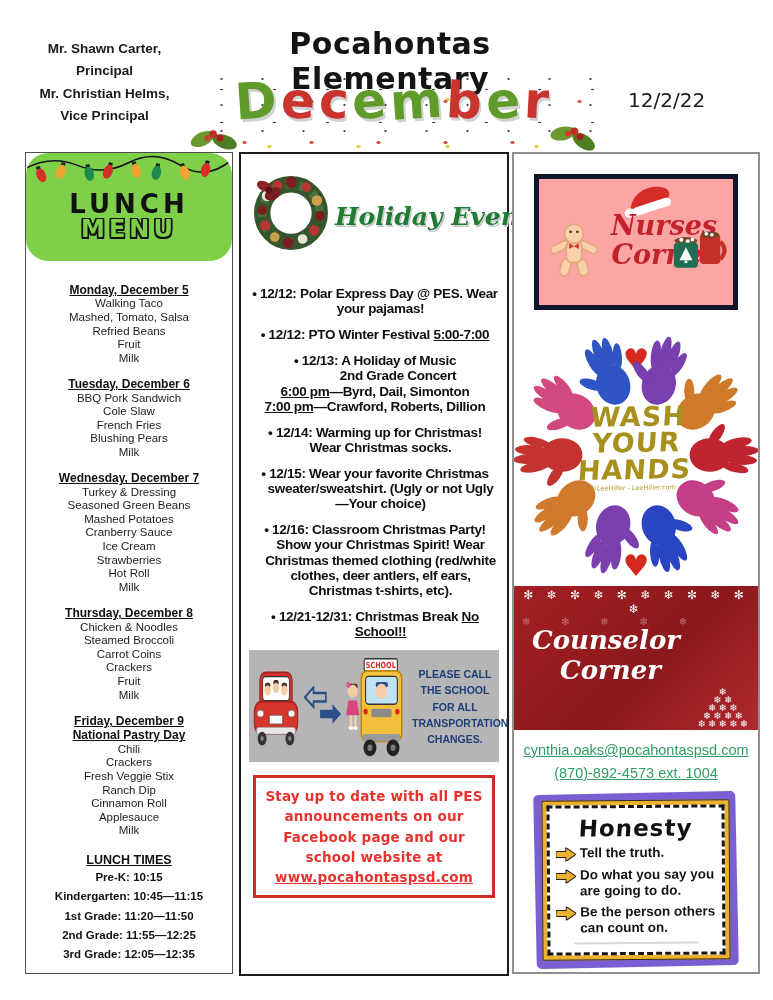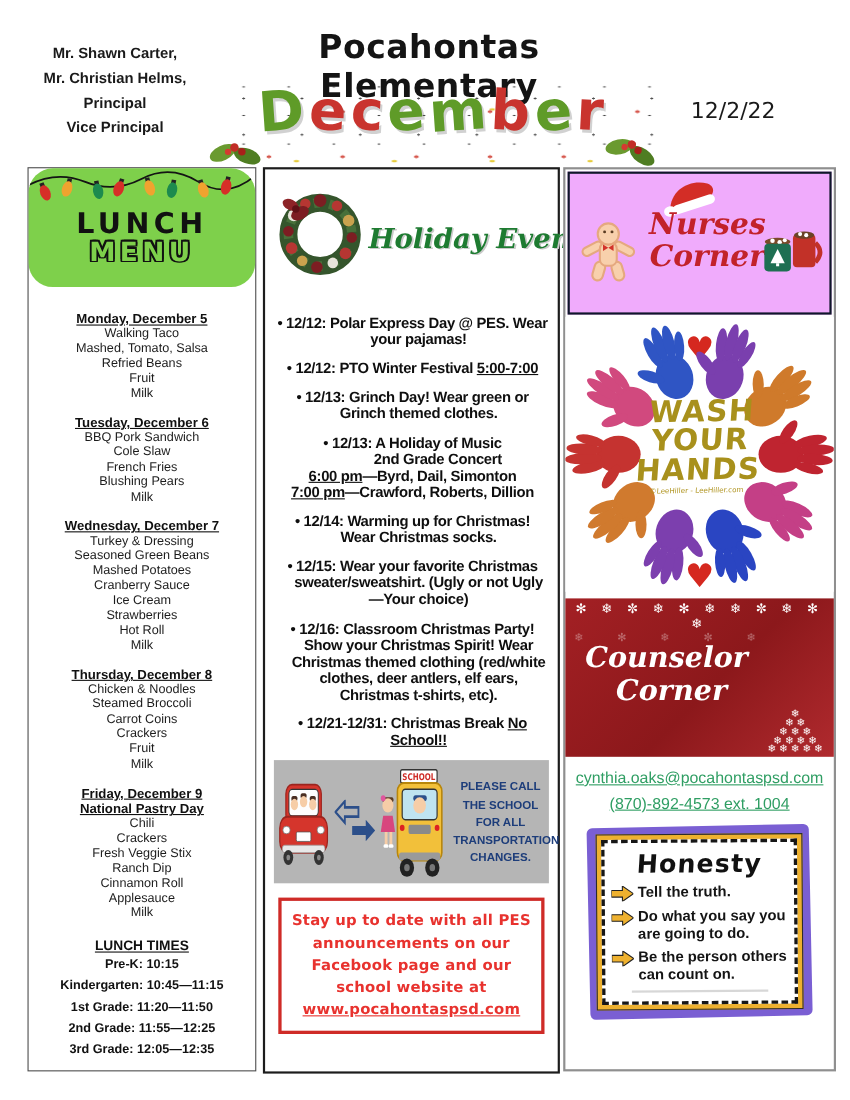--- a/index.html
+++ b/index.html
@@ -76,21 +76,21 @@
   .bus-icon{position:absolute;left:95px;top:6px;}
   .transport-note{position:absolute;right:1px;top:16px;width:86px;text-align:center;
                   color:#1d3d7a;font-weight:700;font-size:10.5px;line-height:1.55;}
 
   .announce{margin:13px 12px 0;border:3px solid #cf2b27;padding:8px 4px;text-align:center;
             color:#e8322e;font-weight:700;font-size:13.5px;line-height:1.5;
             font-family:"DejaVu Sans",sans-serif;letter-spacing:.2px;}
   .announce-url{display:block;color:#e8322e;text-decoration:underline;cursor:pointer;}
 
   
-  .nurses{position:relative;margin:2px;height:126px;border:2px solid #0f172a;background:#f0abfc;}
+  .nurses{position:relative;margin:20px;height:126px;border:5px solid #0f172a;background:#fca5a5;}
   .santa-hat{position:absolute;left:80px;top:1px;transform:rotate(-6deg);}
   .nurses-title{position:absolute;left:62px;top:32px;width:126px;text-align:center;
                 font-family:"DejaVu Serif",serif;font-style:italic;font-weight:700;
                 font-size:27px;line-height:1.08;color:#c2222a;}
   .gingerbread{position:absolute;left:10px;top:42px;}
   .mugs{position:absolute;right:5px;top:46px;}
 
   .wash{position:relative;height:250px;margin-top:2px;background:#fff;}
   .wash svg.ring{position:absolute;left:0;top:0;}
   .wash-text{position:absolute;left:0;top:74px;width:100%;text-align:center;
@@ -143,22 +143,22 @@
       <ellipse cx="7.5" cy="-7" rx="2.7" ry="8" transform="rotate(14 7.5 -7)"></ellipse>
     </g>
   </defs>
 </svg>
 
 <div class="page">
 
   <div class="principals">
 
   <div class="principal-line">Mr. Shawn Carter,</div>
+      <div class="principal-line">Principal</div>
       <div class="principal-line">Mr. Christian Helms,</div>
-      <div class="principal-line">Principal</div>
       <div class="principal-line">Vice Principal</div>
     </div>
 
   <div class="school-title">Pocahontas Elementary</div>
   <div class="date-label">12/2/22</div>
 
   <div class="december-wrap">
     <div class="confetti"></div>
     <div class="december">
       
@@ -350,30 +350,20 @@
           <div>
 
               <div class="eline first">
                 <span>
                   
                 <span>12/12: PTO Winter Festival   </span><span class="u">5:00-7:00</span></span>
               </div>
             </div>
         </div>
 
-        <div class="event">
-          <div>
-
-              <div class="eline first">
-                <span>
-                  
-                <span>12/13:  Grinch Day! Wear green or Grinch themed clothes.</span></span>
-              </div>
-            </div>
-        </div>
 
         <div class="event">
           <div>
 
               <div class="eline first">
                 <span>
                   
                 <span>12/13: A Holiday of Music</span></span>
               </div>
 

